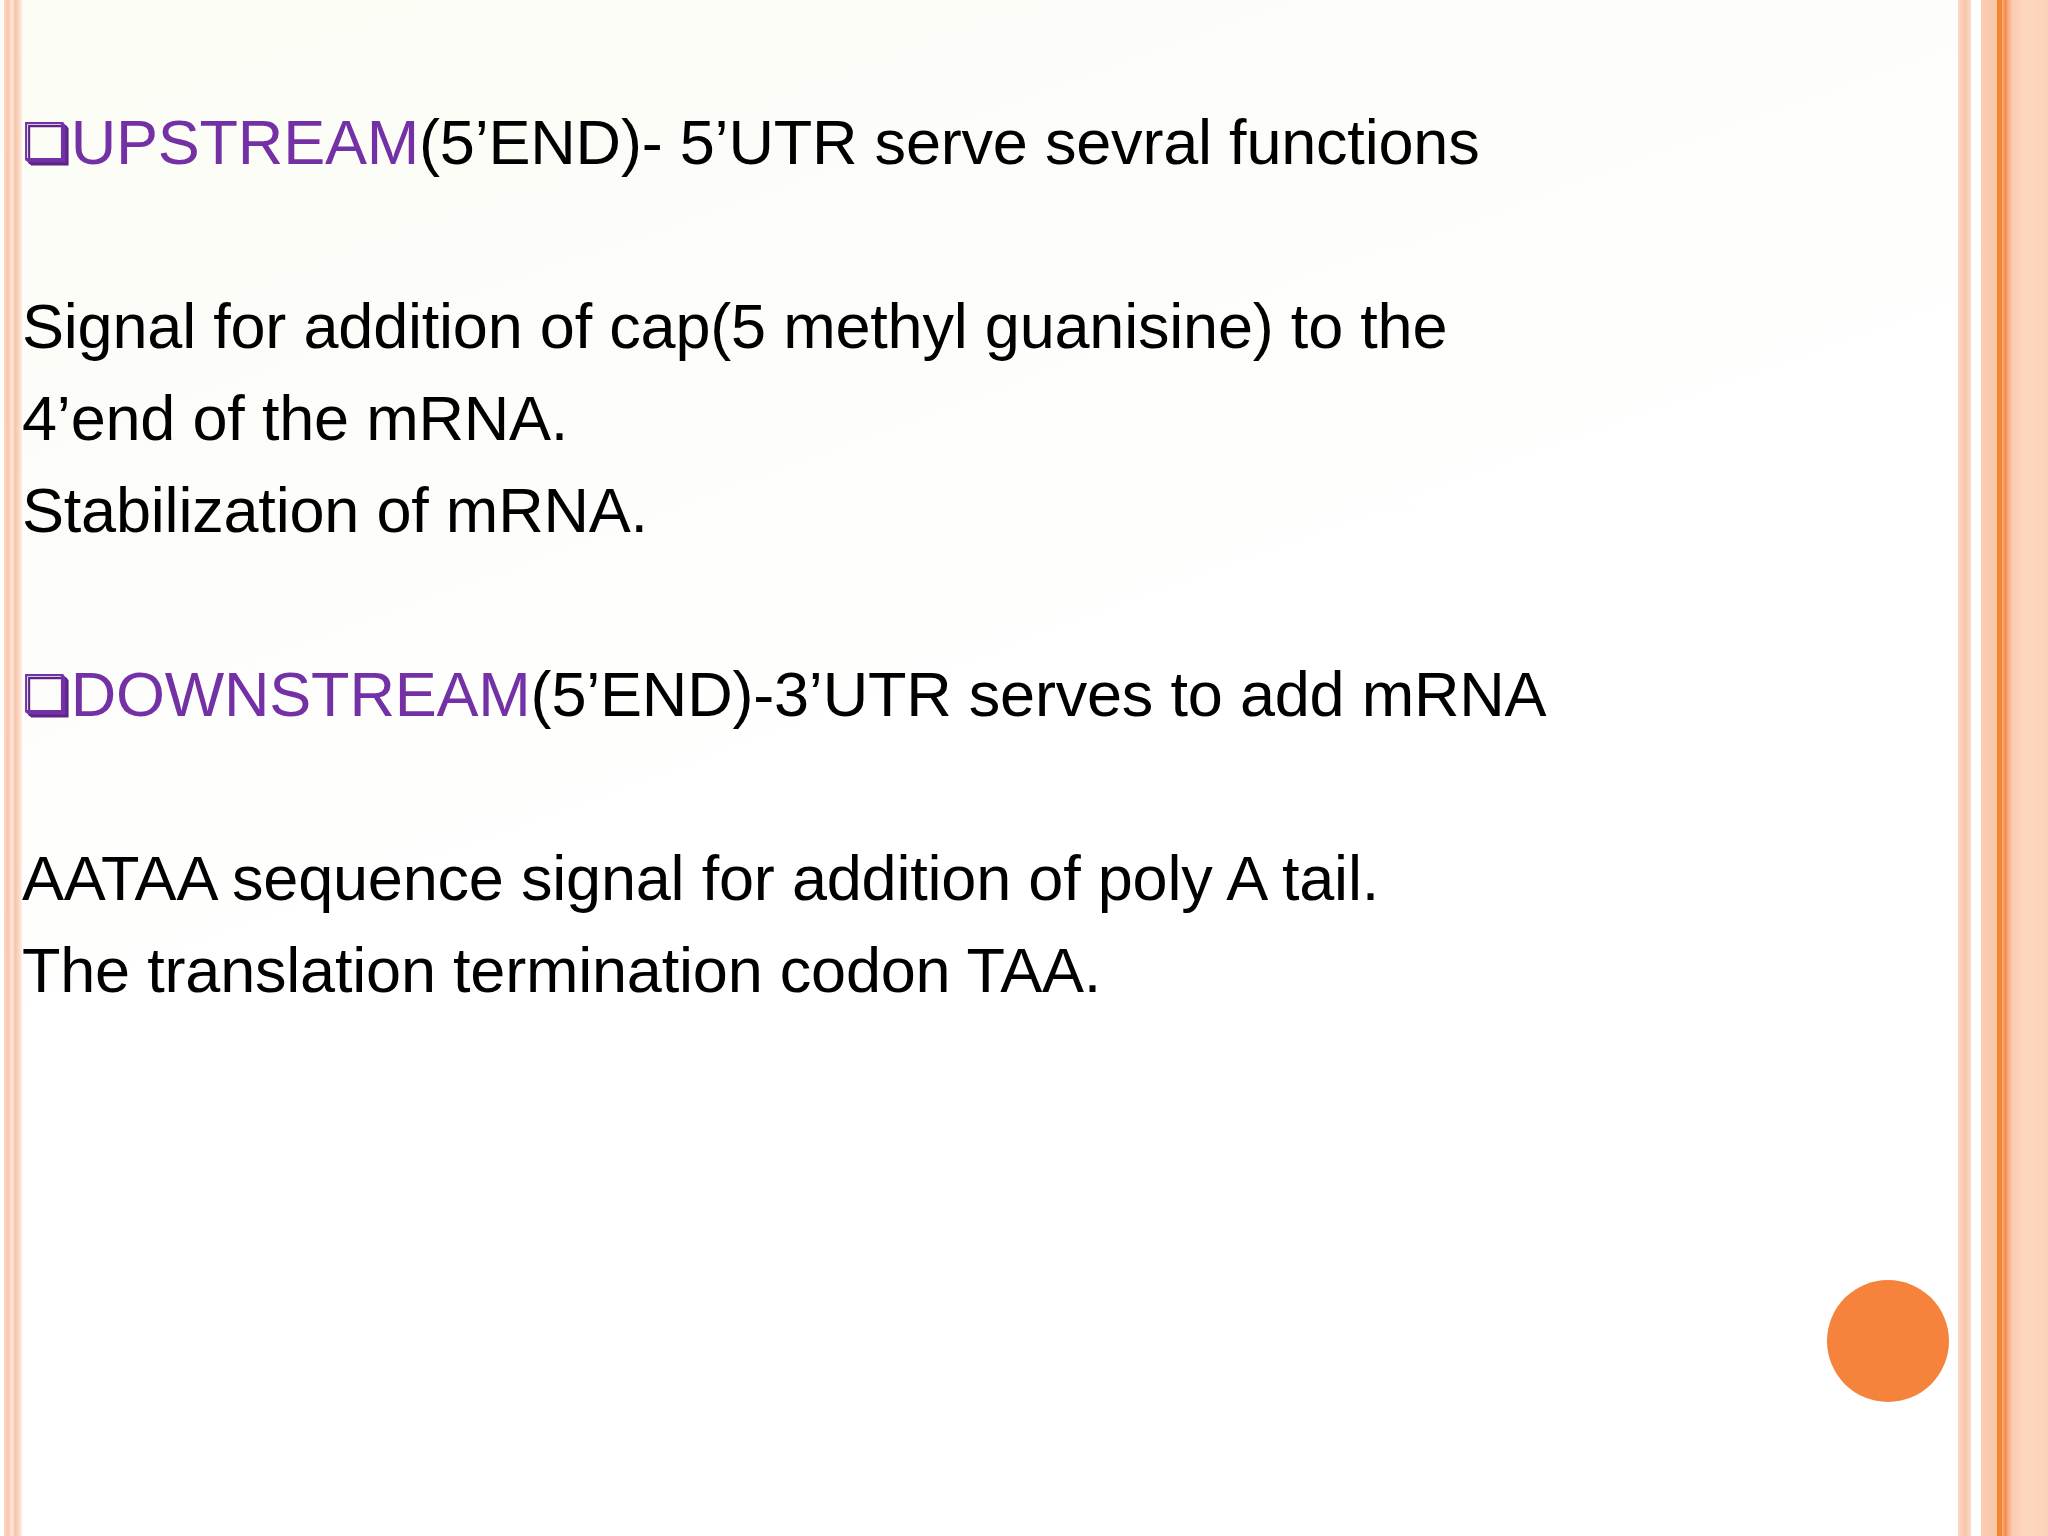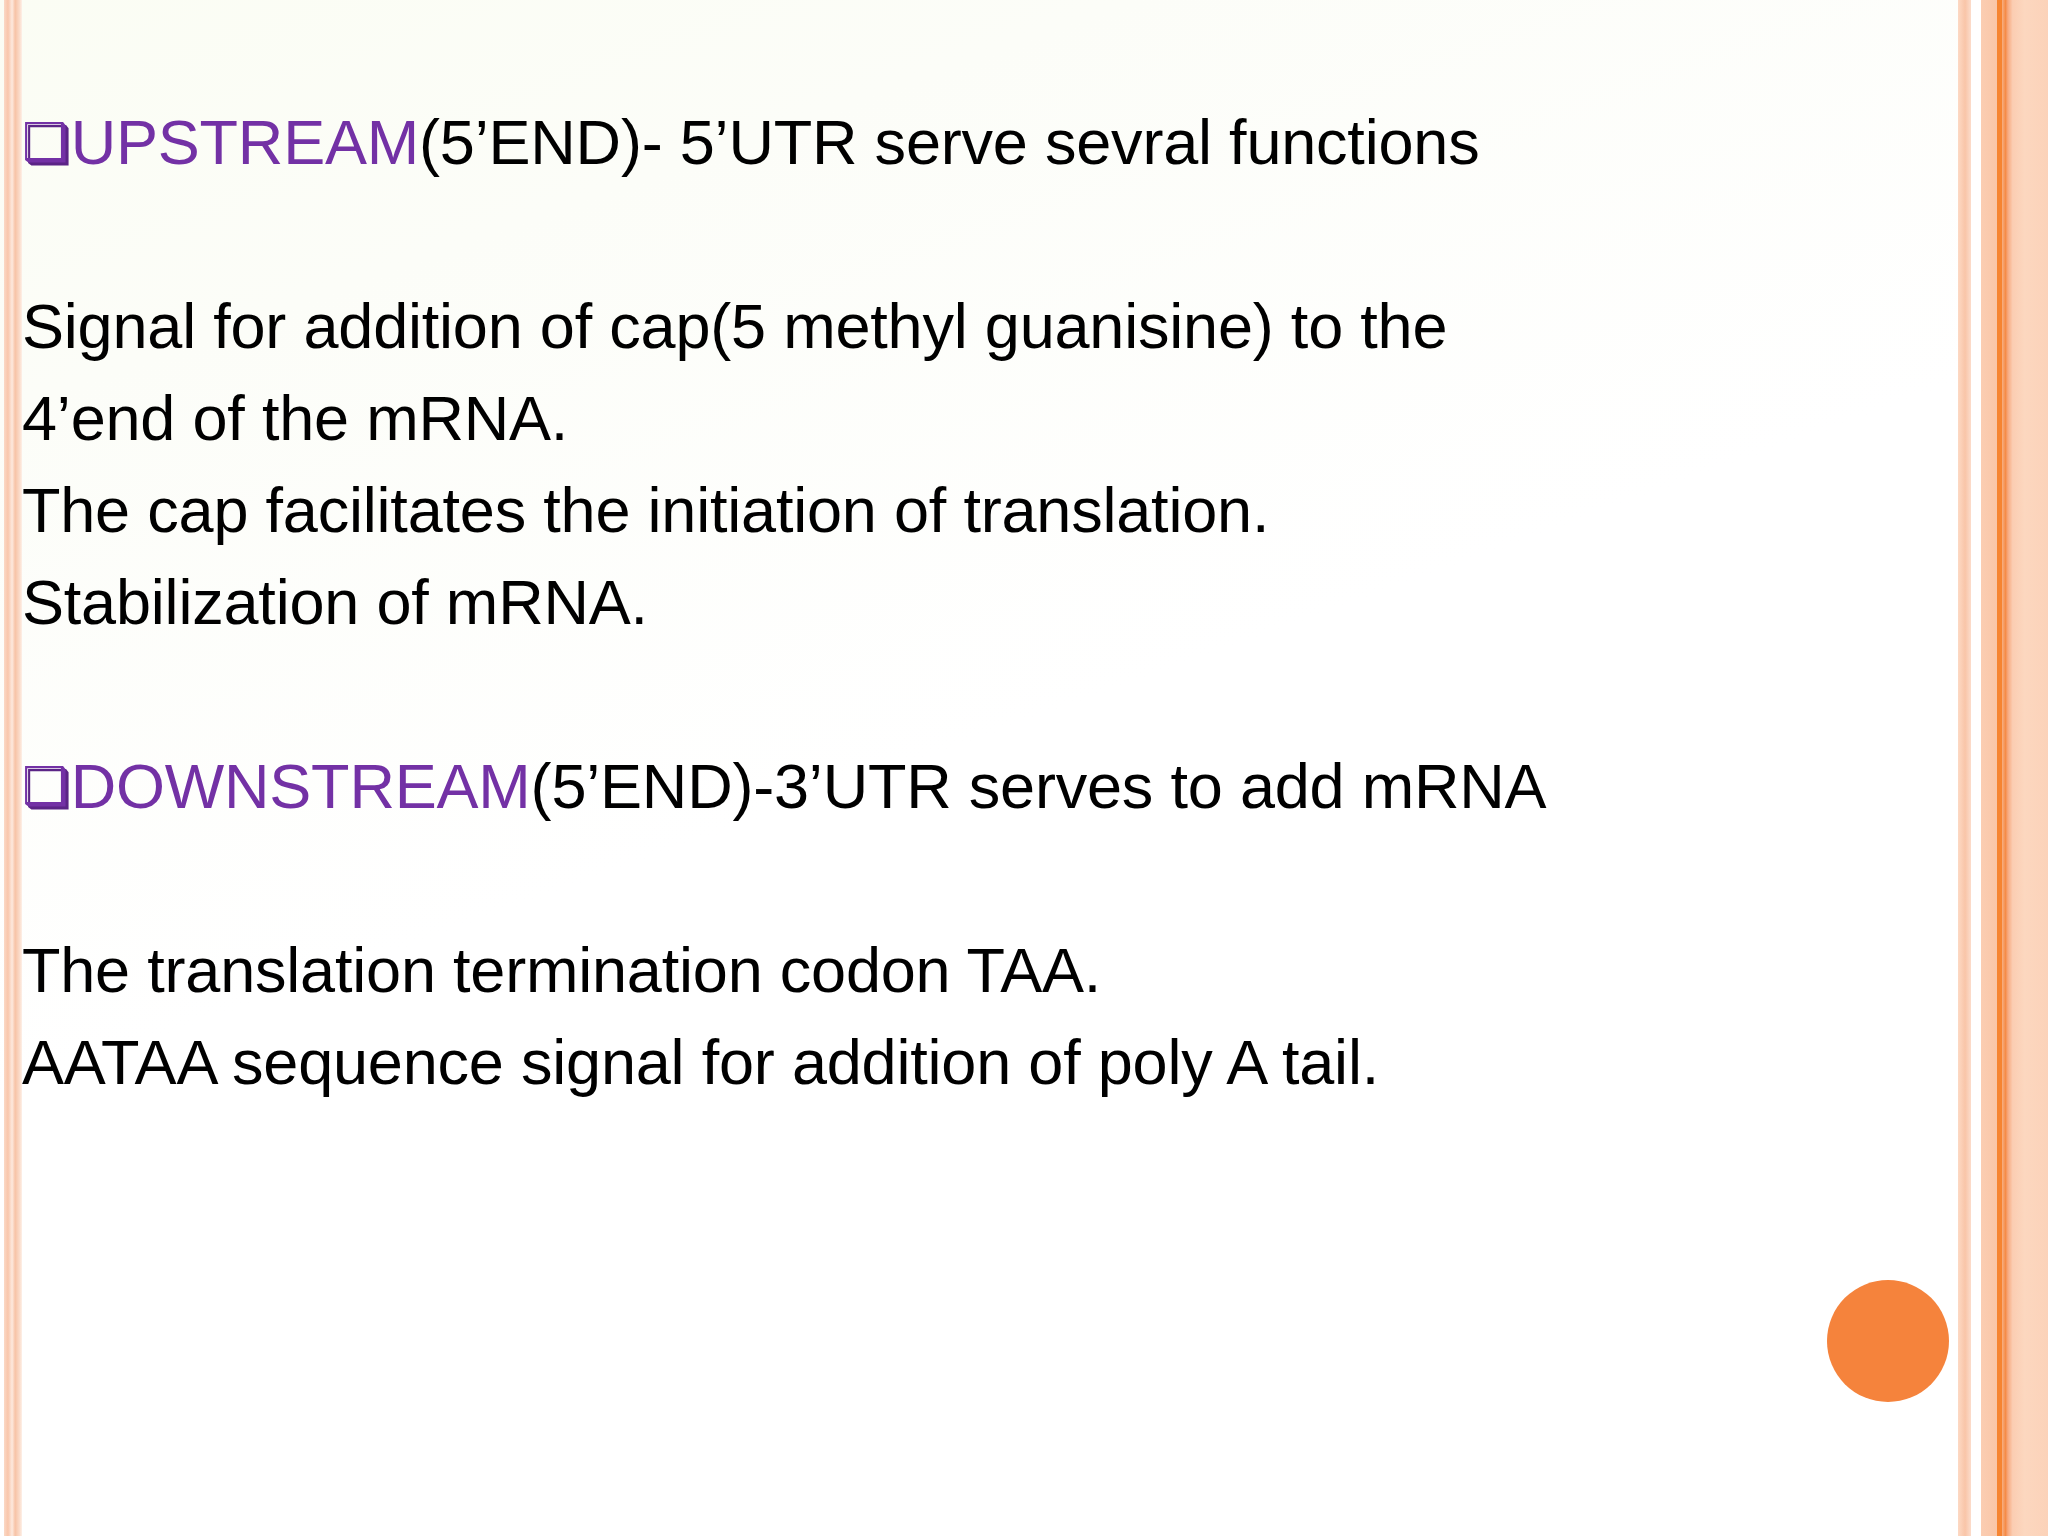--- a/index.html
+++ b/index.html
@@ -147,30 +147,29 @@
 
     <div class="line">
       <span class="bullet">❑</span><span class="kw">UPSTREAM</span><span>(5’END)- 5’UTR serve sevral functions</span>
     </div>
 
 
     <div class="line blank"></div>
 
     <div class="line"> Signal for addition of cap(5 methyl guanisine) to the</div>
     <div class="line">4’end of the mRNA.</div>
-    <div class="line">The cap facilitates the initiation of translation.</div>
     <div class="line">Stabilization of mRNA.</div>
 
     <div class="line blank"></div>
 
     <div class="line">
       <span class="bullet">❑</span><span class="kw">DOWNSTREAM</span><span>(5’END)-3’UTR serves to add mRNA</span>
     </div>
 
 
     <div class="line blank"></div>
 
+    <div class="line">AATAA sequence signal for addition of poly A tail.</div>
     <div class="line"> The translation termination codon TAA.</div>
-    <div class="line">AATAA sequence signal for addition of poly A tail.</div>
 
   </div>
 
 </div>
 
 </body></html>

